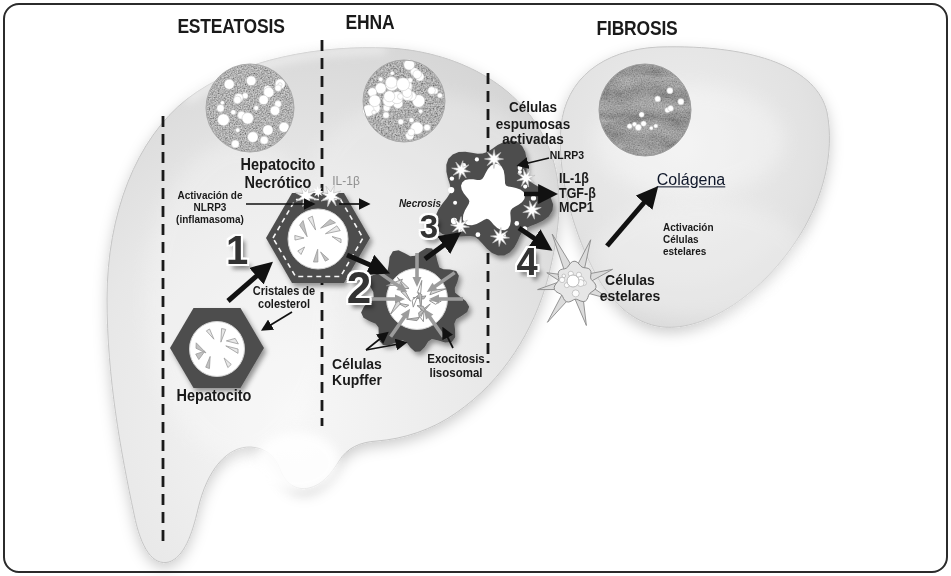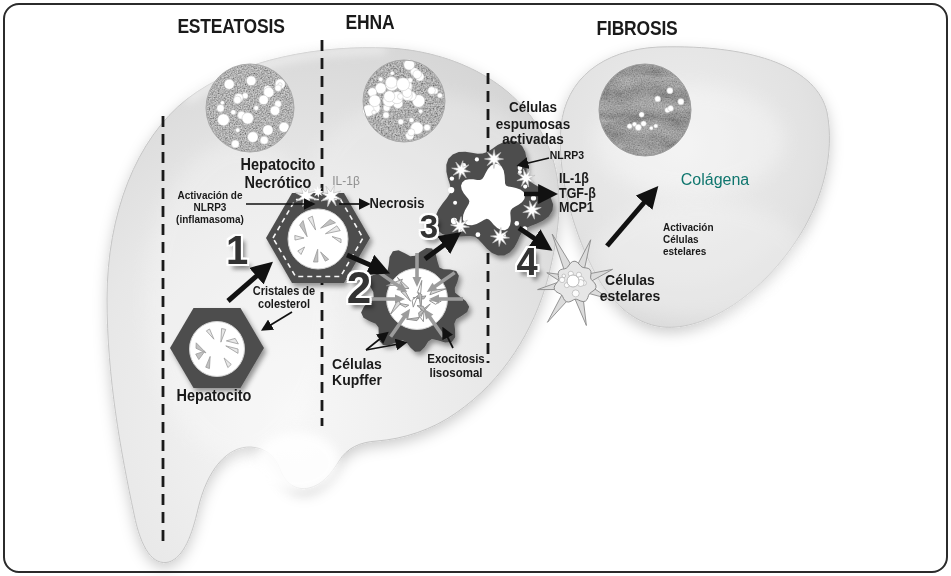--- a/index.html
+++ b/index.html
@@ -12,30 +12,30 @@
        white-space:pre-line;text-align:center;color:#1a1a1a;font-weight:bold;
        line-height:1.08;z-index:10;}
   .plain{transform:translate(-50%,-50%);font-weight:normal;}
   .leftal{transform:translateY(-50%) scaleY(1.1);text-align:left;}
   .stage{font-size:17.5px;letter-spacing:-0.2px;transform:translate(-50%,-50%) scaleY(1.16);}
   .stage1{left:231px;top:27px;}
   .stage2{left:370px;top:23px;}
   .stage3{left:637px;top:29px;}
   .hepnec{left:278px;top:174px;font-size:14.5px;}
   .il1btop{left:346px;top:181px;font-size:12px;color:#8f8f8f;}
-  .necrosis{left:397px;top:204px;font-size:13px;}
+  .necrosis{left:420px;top:204px;font-size:10px;font-style:italic;}
   .activnlrp{left:210px;top:208px;font-size:10px;}
   .cristales{left:284px;top:298px;font-size:11px;}
   .hepato{left:214px;top:396px;font-size:14.5px;}
   .kupffer{left:357px;top:372px;font-size:14px;}
   .exocit{left:456px;top:366px;font-size:11.5px;}
   .espum{left:533px;top:124px;font-size:13.5px;}
   .nlrp3{left:567px;top:155px;font-size:10.5px;}
   .citoc{left:559px;top:194px;font-size:12.5px;}
-  .colag{left:715px;top:180px;font-size:16px;color:#0f766e;}
+  .colag{left:691px;top:180px;font-size:16px;color:#0f172a;text-decoration:underline;}
   .actest{left:663px;top:240px;font-size:10px;}
   .celest{left:630px;top:288px;font-size:14px;}
   .step{position:absolute;transform:translate(-50%,-50%);z-index:10;
         font-weight:bold;color:#333;
         text-shadow:-2px -2px 0 #fff,2px -2px 0 #fff,-2px 2px 0 #fff,2px 2px 0 #fff,
         -2px 0 0 #fff,2px 0 0 #fff,0 -2px 0 #fff,0 2px 0 #fff,4px 5px 4px rgba(0,0,0,.45);}
   .step1{left:237px;top:250px;font-size:40px;}
   .step2{left:359px;top:288px;font-size:44px;}
   .step3{left:429px;top:227px;font-size:33px;}
   .step4{left:527px;top:262px;font-size:38px;}

